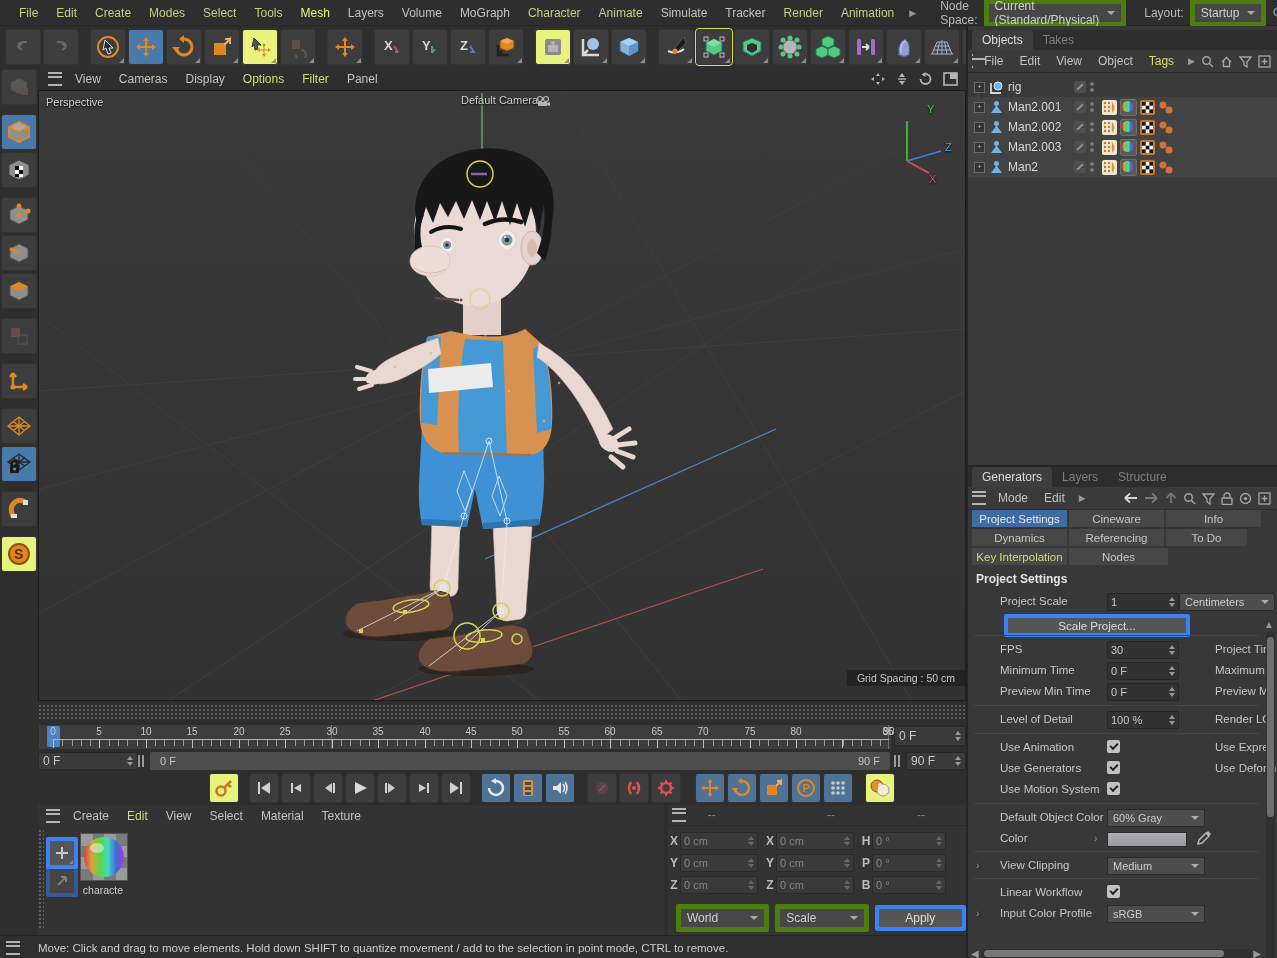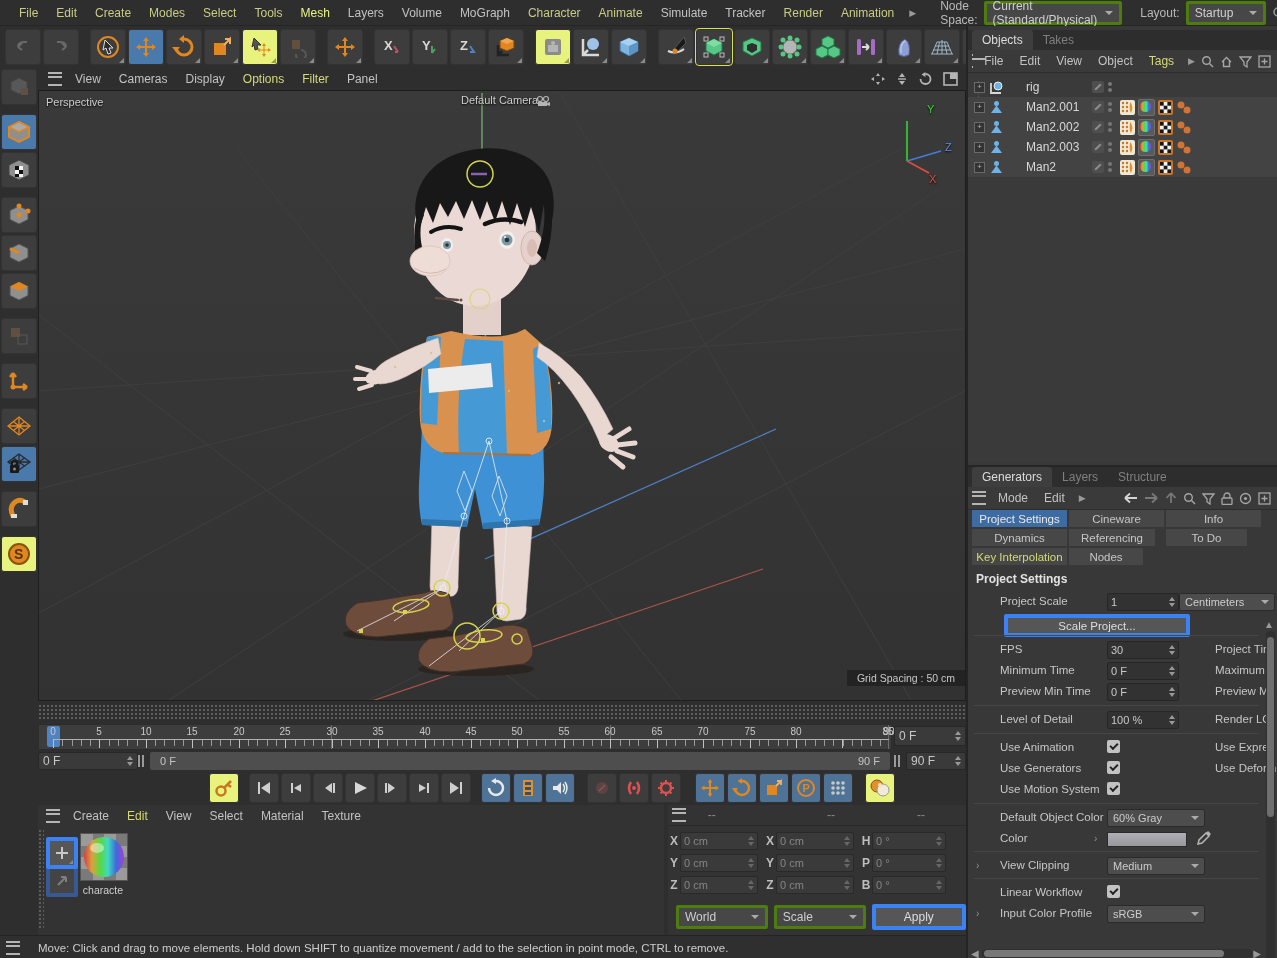--- a/index.html
+++ b/index.html
@@ -7,21 +7,21 @@
        font-size:12px;color:#c8c8c8;overflow:hidden;position:relative;-webkit-font-smoothing:antialiased}
   .abs{position:absolute}
   
   #menubar{position:absolute;left:0;top:0;width:1277px;height:26px;background:#2e2e2e;
            border-bottom:1px solid #252525;display:flex;align-items:center;padding-left:10px;box-sizing:border-box}
   .m-item{padding:4px 9px;color:#c9cd82;cursor:default;white-space:nowrap}
   .m-item.bright{color:#e9f57f}
   .m-item.plain{color:#c2c2c2}
   .m-arrow{color:#9a9a9a;font-size:9px;padding:0 6px}
   .mb-label{color:#b9b9b9;margin:0 6px 0 18px}
-  .dropdown{background:#474747;border:3px solid #4d7c0f;border-radius:2px;height:18px;
+  .dropdown{background:#474747;border:5px solid #4d7c0f;border-radius:2px;height:18px;
             display:flex;align-items:center;justify-content:space-between;padding:0 6px;color:#cfcfcf}
   .dd-car{width:0;height:0;border-left:4px solid transparent;border-right:4px solid transparent;
           border-top:4px solid #aaa;margin-left:8px}
   
   #toolbar{position:absolute;left:0;top:26px;width:966px;height:42px;display:flex;align-items:center;padding-left:4px}
   .tb{width:34px;height:34px;background:#3d3d3d;border:1px solid #333;border-radius:3px;margin:0 1px;
       display:flex;align-items:center;justify-content:center;position:relative;flex:none}
   .tb.blue{background:#4a79ab}
   .tb.hl{background:#e7f37c}
   .tb.dim svg{opacity:.35}
@@ -89,21 +89,21 @@
   .ptab{padding:3px 10px;color:#7f7f7f}
   .ptab.on{background:#3e3e3e;color:#dcdcdc;border-radius:3px 3px 0 0}
   .pmenu{height:22px;display:flex;align-items:center;background:#3a3a3a;border-bottom:1px solid #2d2d2d}
   .pm-item{padding:3px 8px;color:#c2c2c2}
   .pm-item.yel{color:#d5da74}
   .pm-icons{margin-left:auto;display:flex;align-items:center;gap:6px;padding-right:6px}
   .objrow{position:absolute;left:0;width:309px;height:20px;display:flex;align-items:center}
   .objrow.sel{background:#434343}
   .expbox{width:9px;height:9px;border:1px solid #6a6a6a;background:#333;color:#b5b5b5;font-size:8px;line-height:7px;
           text-align:center;margin:0 4px 0 6px;flex:none}
-  .objname{color:#d8d8d8;margin-left:22px;width:66px;flex:none}
+  .objname{color:#d8d8d8;margin-left:4px;width:66px;flex:none}
   .togsq{width:12px;height:12px;background:#4e4e4e;border-radius:2px;margin-right:4px;position:relative;flex:none}
   .togsq:before{content:"";position:absolute;left:2px;top:5px;width:8px;height:2px;background:#8d8d8d;transform:rotate(-45deg)}
   .vdots{display:flex;flex-direction:column;gap:2px;margin-right:8px}
   .vdots i{width:4px;height:4px;border-radius:50%;background:#787878}
   .tag{width:15px;height:15px;border-radius:2px;margin-right:3px;flex:none;position:relative}
   
   .sect-tab{position:absolute;height:17px;background:#474747;color:#c6c6c6;display:flex;align-items:center;
             justify-content:center;font-size:11.5px}
   .sect-tab.on{background:#3d6ca3;color:#e8e8e8}
   .sect-tab.yel{color:#d5da74}
@@ -1277,24 +1277,24 @@
             <path d="M6.5,3.5 v6 M3.5,6.5 h6" stroke="#a5a5a5" stroke-width="1.3"></path>
           </svg>
       </span>
     </div>
 
     <div style="position:relative;height:58px">
       <div class="sect-tab on" style="left:4px;top:0;width:95px">Project Settings</div>
       <div class="sect-tab" style="left:101px;top:0;width:95px">Cineware</div>
       <div class="sect-tab" style="left:198px;top:0;width:95px">Info</div>
       <div class="sect-tab" style="left:4px;top:19px;width:95px">Dynamics</div>
-      <div class="sect-tab" style="left:101px;top:19px;width:86px">Referencing</div>
+      <div class="sect-tab" style="left:101px;top:19px;width:95px">Referencing</div>
       <div class="sect-tab" style="left:198px;top:19px;width:81px">To Do</div>
       <div class="sect-tab yel" style="left:4px;top:38px;width:95px">Key Interpolation</div>
-      <div class="sect-tab" style="left:101px;top:38px;width:74px">Nodes</div>
+      <div class="sect-tab" style="left:101px;top:38px;width:99px">Nodes</div>
     </div>
 
     <div style="position:relative;height:360px;overflow:hidden">
       <div style="position:absolute;left:8px;top:4px;font-weight:bold;color:#e2e2e2">Project Settings</div>
       <div class="arow" style="top:24px">
         <span class="alab">Project Scale</span>
         <div class="afield">
             <span>1</span>
             <span class="spin">
               <i class="up"></i>

